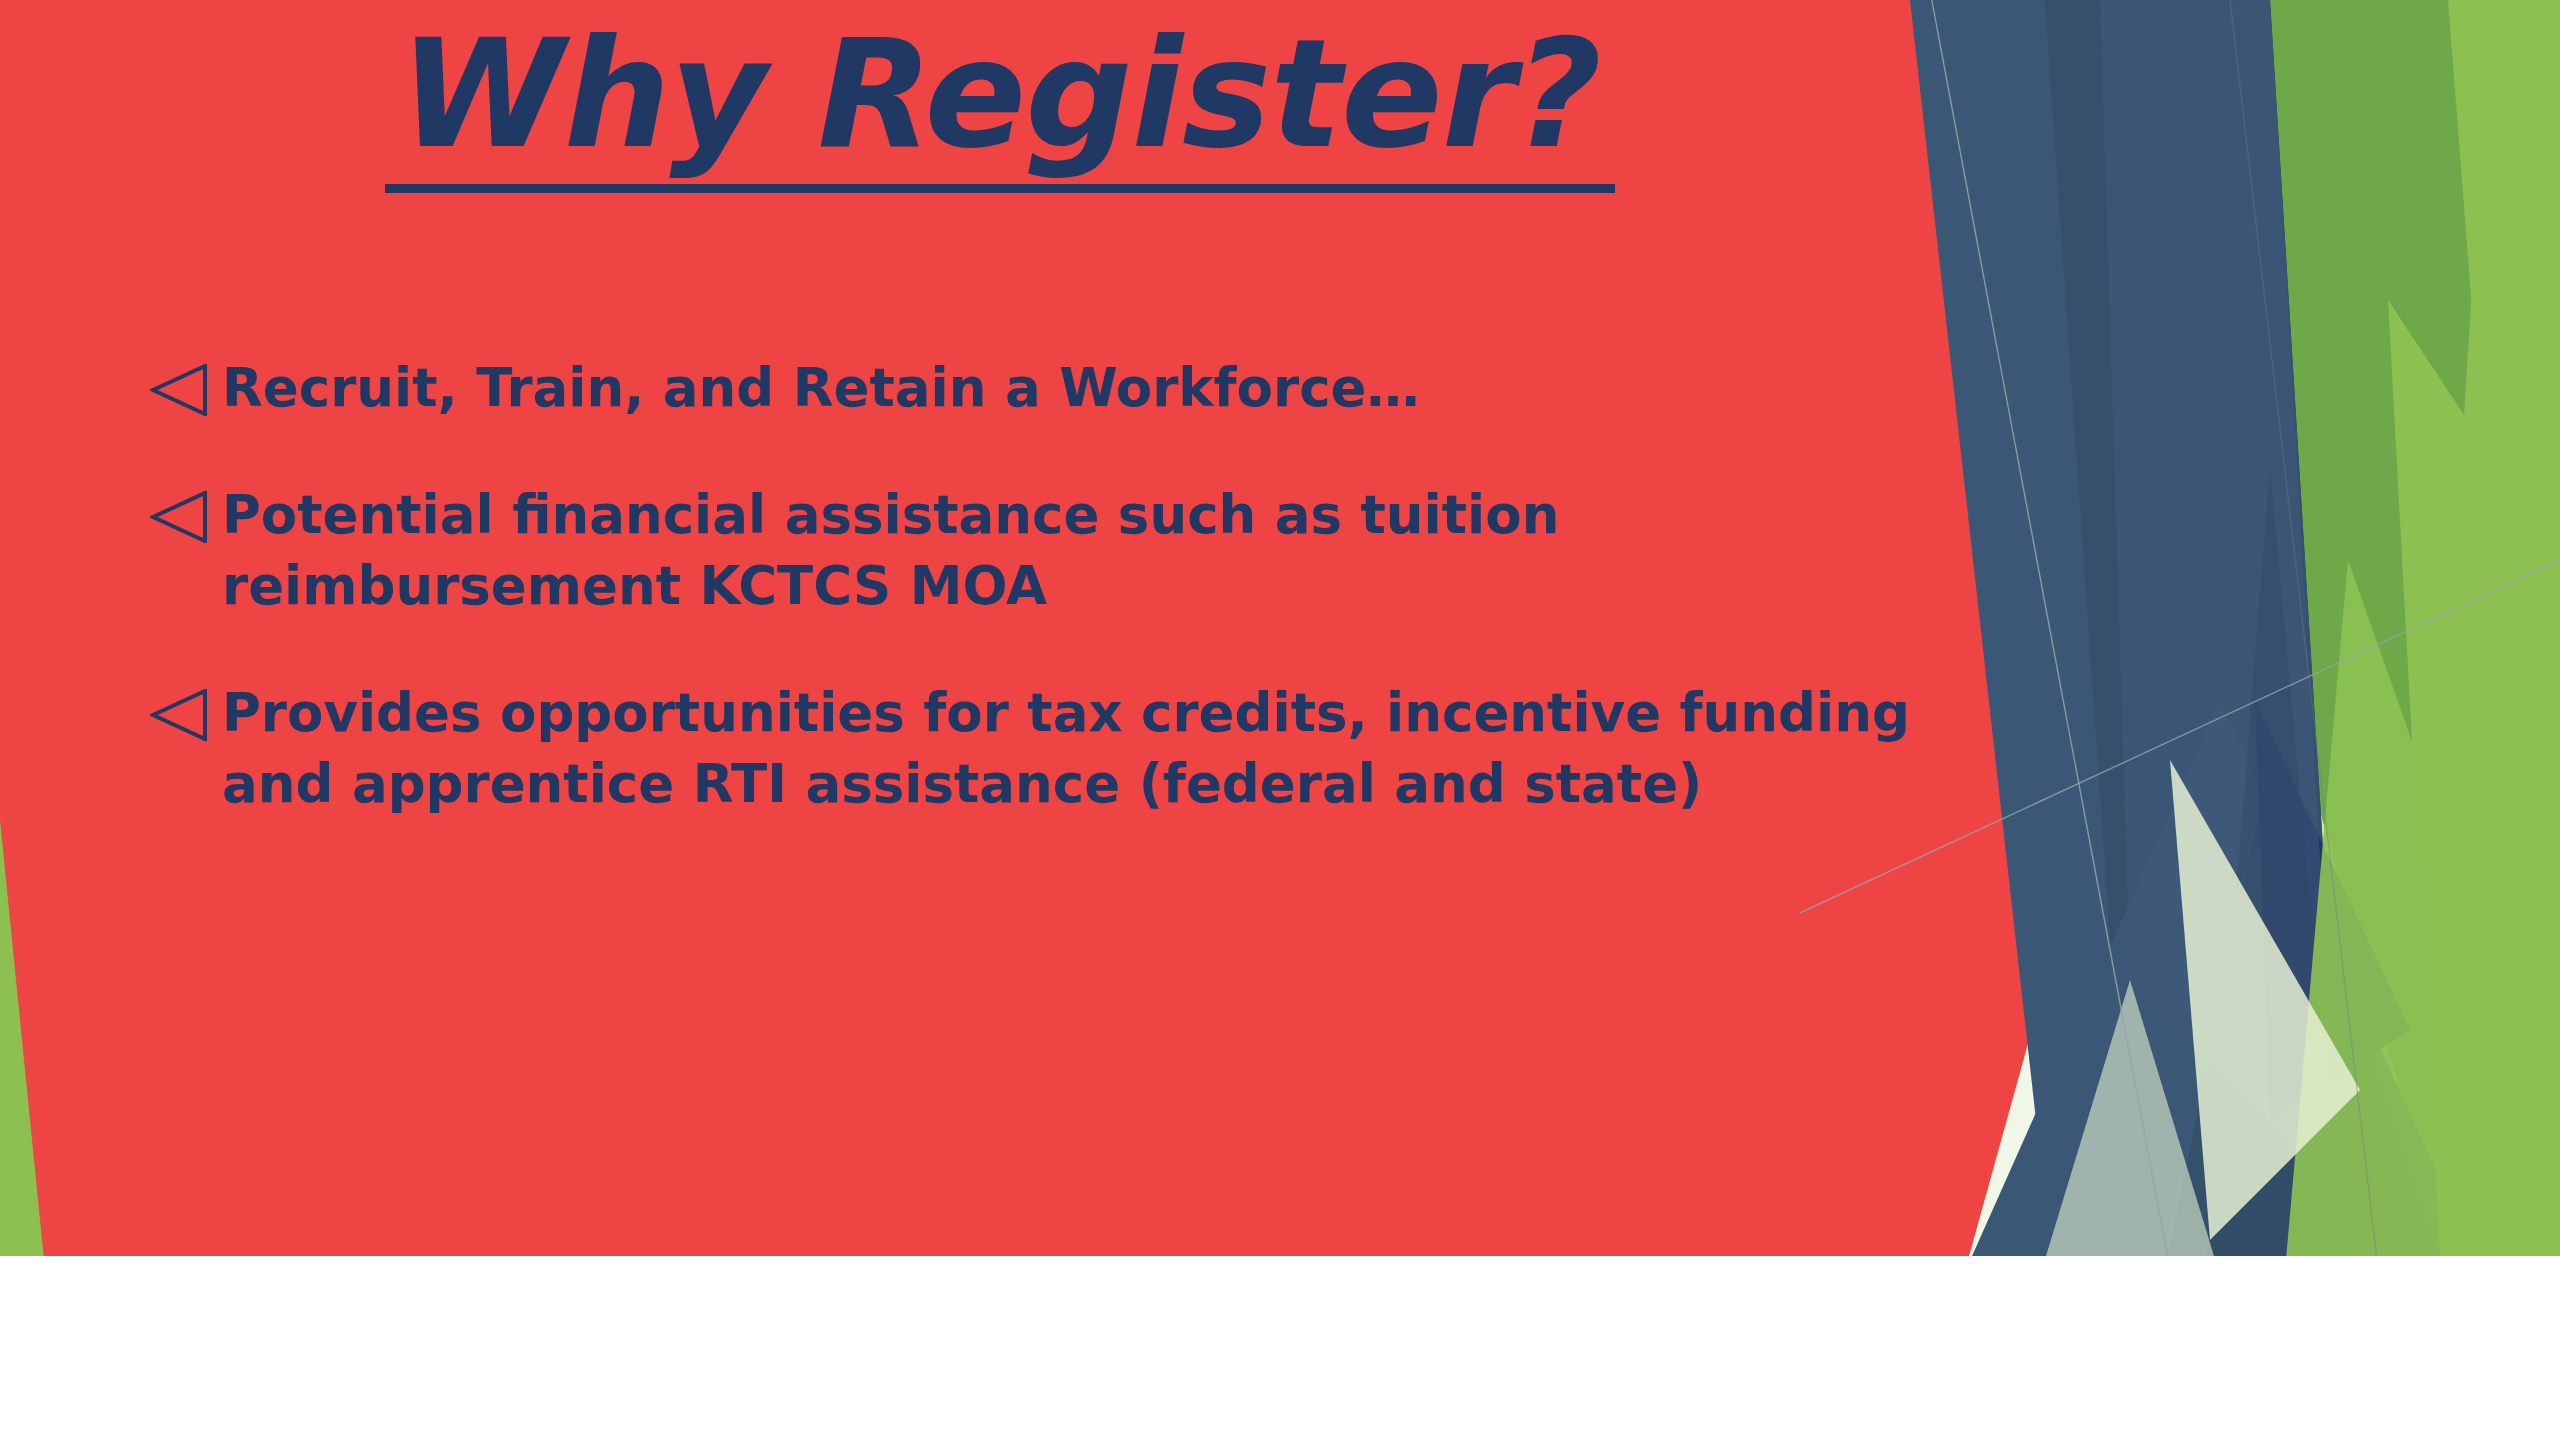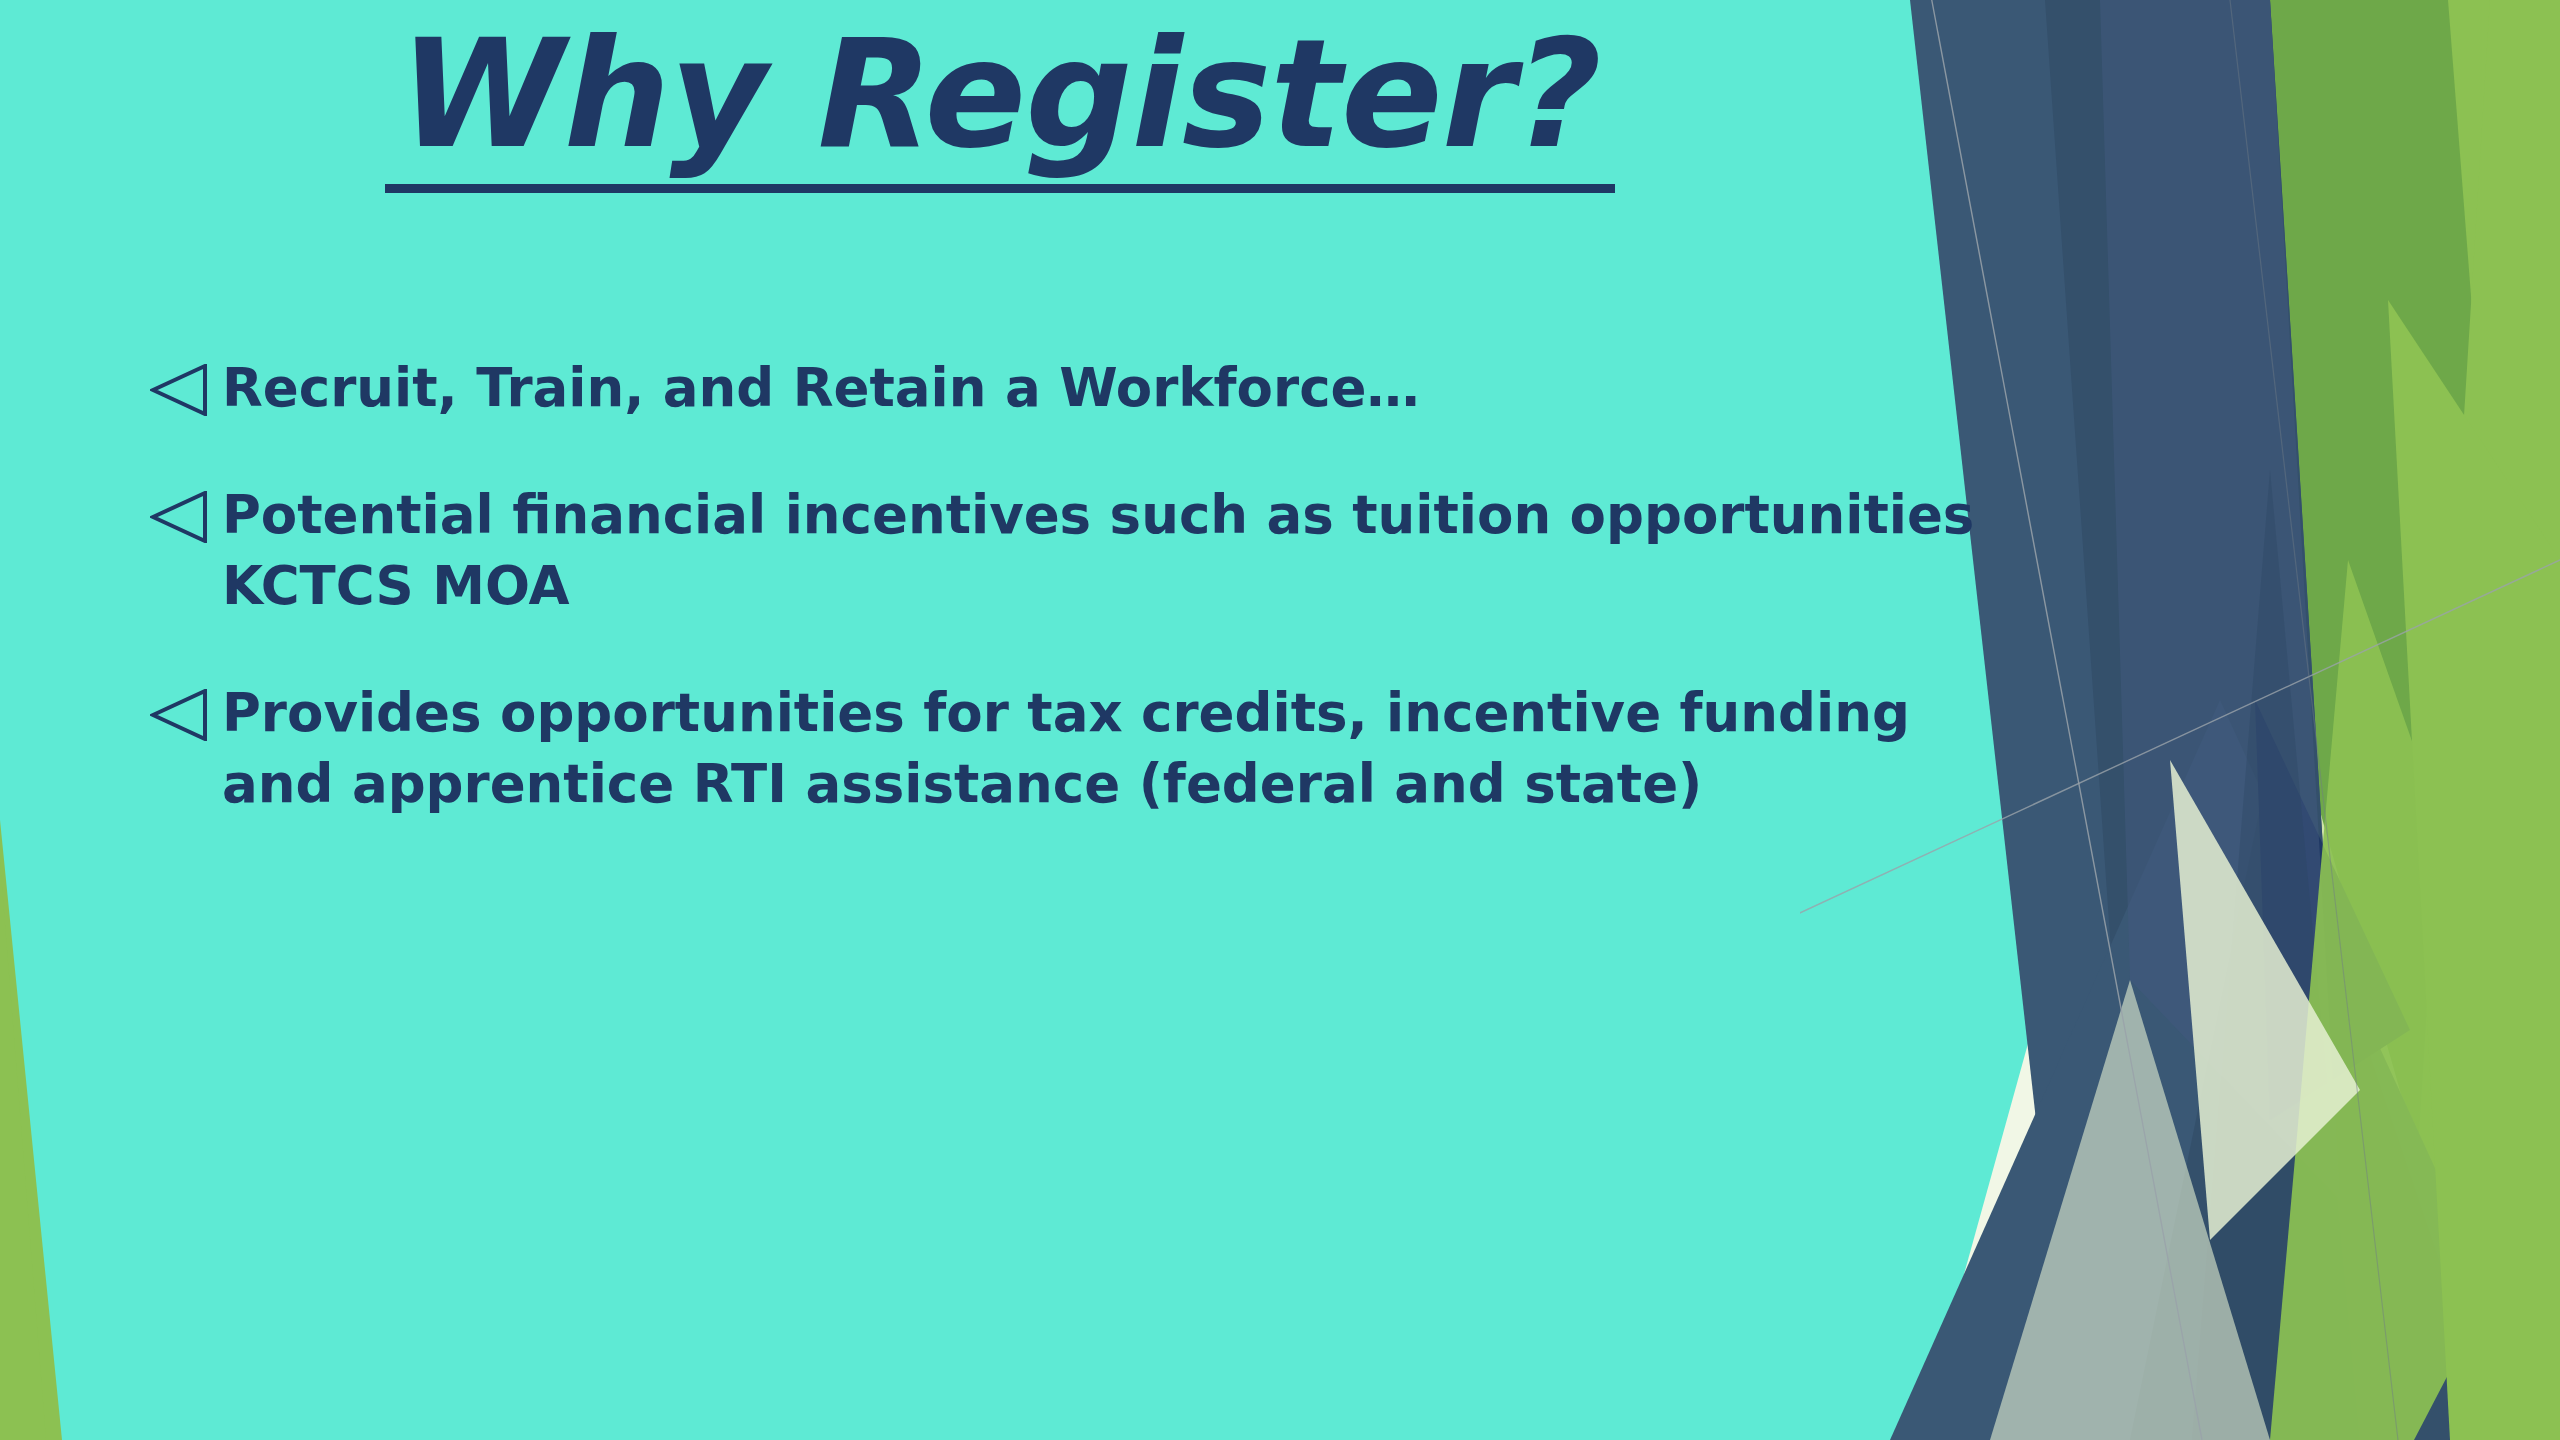--- a/index.html
+++ b/index.html
@@ -10,22 +10,22 @@
   body {
     width: 2560px;
     height: 1440px;
     overflow: hidden;
     font-family: "Liberation Sans", sans-serif;
   }
 
   #slide {
     position: relative;
     width: 2560px;
-    height: 1440px;
-    background: #5eead4;
+    height: 1256px;
+    background: #ef4444;
     overflow: hidden;
   }
 
   
   #decor-right, #decor-left {
     position: absolute;
     top: 0;
     height: 1440px;
     pointer-events: none;
   }
@@ -143,21 +143,21 @@
     </div>
 
 
 
     <div class="bullet-row">
       <span class="bullet-marker">
         <svg width="58" height="52" viewBox="0 0 58 52">
           <polygon points="3,26 55,2 55,50" fill="none" stroke="#1F3864" stroke-width="4"></polygon>
         </svg>
       </span>
-      <span class="bullet-text">Potential financial incentives such as tuition opportunities KCTCS MOA</span>
+      <span class="bullet-text">Potential financial assistance such as tuition reimbursement KCTCS MOA</span>
     </div>
 
     <div class="bullet-row">
       <span class="bullet-marker">
         <svg width="58" height="52" viewBox="0 0 58 52">
           <polygon points="3,26 55,2 55,50" fill="none" stroke="#1F3864" stroke-width="4"></polygon>
         </svg>
       </span>
       <span class="bullet-text">Provides opportunities for tax credits, incentive funding and apprentice RTI assistance (federal and state)</span>
     </div>

